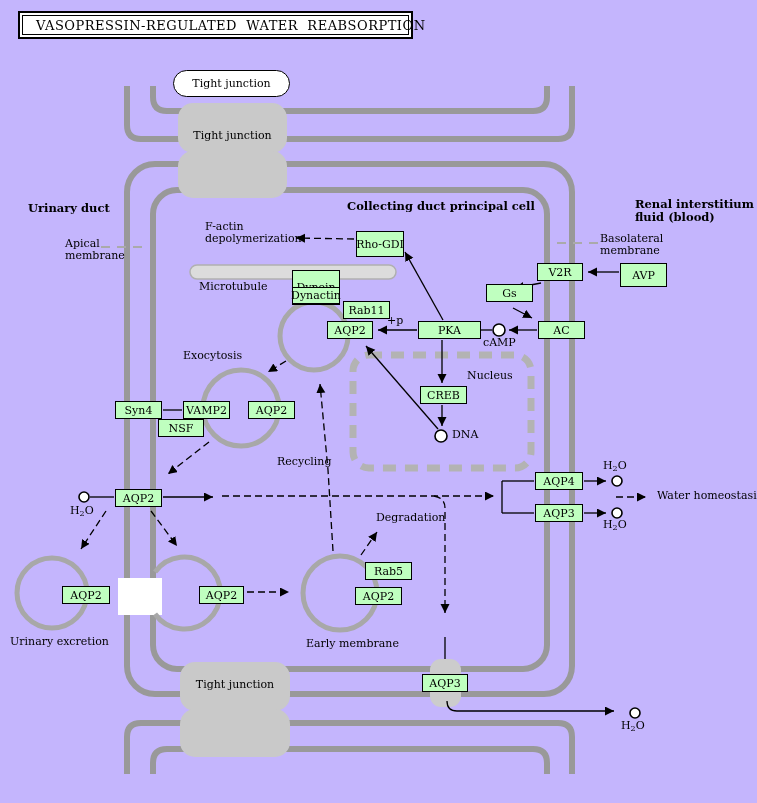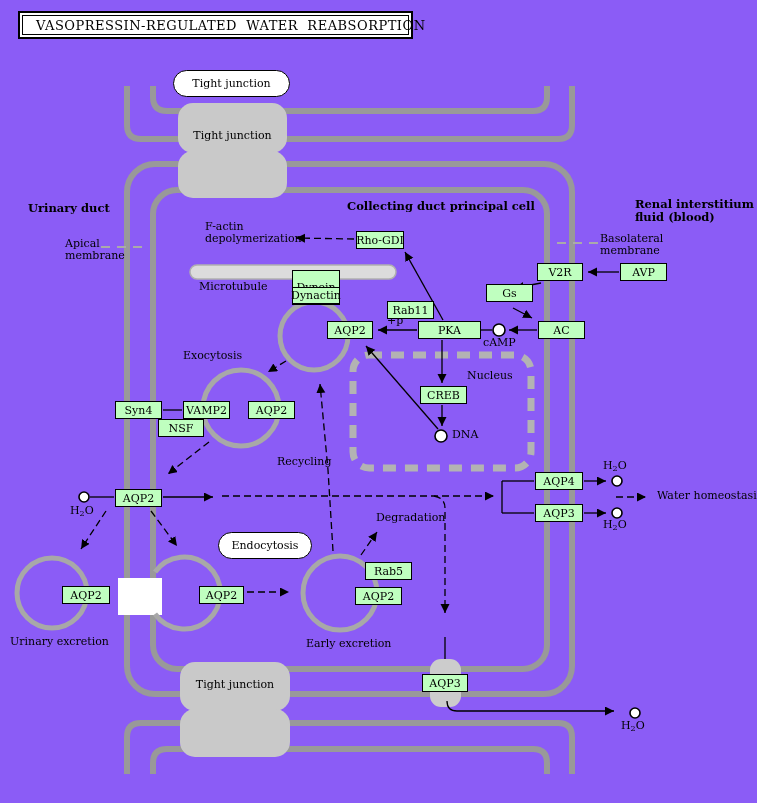--- a/index.html
+++ b/index.html
@@ -1,16 +1,16 @@
 <!DOCTYPE html>
 <html><head>
 <meta charset="utf-8">
 <style>
   html,body{margin:0;padding:0;background:#fff;}
-  #canvas{position:relative;width:757px;height:803px;background:#8b5cf6;
+  #canvas{position:relative;width:757px;height:803px;background:#c4b5fd;
           font-family:"DejaVu Serif",serif;color:#000;overflow:hidden;}
   #bg{position:absolute;left:0;top:0;}
   .gene{position:absolute;background:#bfffbf;border:1.5px solid #000;box-sizing:border-box;
         display:flex;align-items:center;justify-content:center;font-size:11px;line-height:1;
         white-space:nowrap;z-index:3;}
   .lbl{position:absolute;font-size:11px;line-height:1.1;white-space:nowrap;z-index:2;}
   .bold{font-weight:bold;font-size:11.5px;}
   .oval{position:absolute;background:#fff;border:1.4px solid #000;border-radius:14px;box-sizing:border-box;
         display:flex;align-items:center;justify-content:center;font-size:11px;z-index:3;}
   .tjtext{position:absolute;font-size:11px;text-align:center;z-index:3;}
@@ -119,63 +119,60 @@
     </g>
   </svg>
 
   <div class="titlebox">
     <div class="titleinner">VASOPRESSIN-REGULATED  WATER  REABSORPTION</div>
   </div>
 
   <div class="oval" style="left:173px;top:70px;width:117px;height:27px;">
     <span>Tight junction</span>
   </div>
-  <div class="oval" style="left:218px;top:532px;width:94px;height:27px;">
-    <span>Endocytosis</span>
-  </div>
 
   <div class="tjtext" style="left:178px;top:129px;width:109px;">Tight junction</div>
   <div class="tjtext" style="left:180px;top:678px;width:110px;">Tight junction</div>
 
   <div class="lbl bold" style="left:28px;top:202px;">Urinary duct</div>
   <div class="lbl bold" style="left:304px;top:200px;margin-left:43px;">Collecting duct principal cell</div>
   <div class="lbl bold" style="left:635px;top:198px;">Renal interstitium</div>
   <div class="lbl bold" style="left:635px;top:211px;">fluid (blood)</div>
   <div class="lbl" style="left:65px;top:238px;">Apical</div>
   <div class="lbl" style="left:65px;top:250px;">membrane</div>
   <div class="lbl" style="left:600px;top:233px;">Basolateral</div>
   <div class="lbl" style="left:600px;top:245px;">membrane</div>
   <div class="lbl" style="left:467px;top:370px;">Nucleus</div>
 
   <div class="lbl" style="left:205px;top:221px;">F-actin</div>
   <div class="lbl" style="left:205px;top:233px;">depolymerization</div>
   <div class="lbl" style="left:199px;top:281px;">Microtubule</div>
   <div class="lbl" style="left:183px;top:350px;">Exocytosis</div>
   <div class="lbl" style="left:277px;top:456px;">Recycling</div>
   <div class="lbl" style="left:376px;top:512px;">Degradation</div>
-  <div class="lbl" style="left:306px;top:638px;">Early excretion</div>
+  <div class="lbl" style="left:306px;top:638px;">Early membrane</div>
   <div class="lbl" style="left:10px;top:636px;">Urinary excretion</div>
   <div class="lbl" style="left:657px;top:490px;">Water homeostasis</div>
   <div class="lbl" style="left:387px;top:315px;">+p</div>
   <div class="lbl" style="left:483px;top:337px;">cAMP</div>
   <div class="lbl" style="left:452px;top:429px;">DNA</div>
 
   <div class="lbl h2o" style="left:70px;top:505px;"><span>H</span><span class="sub">2</span><span>O</span></div>
   <div class="lbl h2o" style="left:603px;top:460px;"><span>H</span><span class="sub">2</span><span>O</span></div>
   <div class="lbl h2o" style="left:603px;top:519px;"><span>H</span><span class="sub">2</span><span>O</span></div>
   <div class="lbl h2o" style="left:621px;top:720px;"><span>H</span><span class="sub">2</span><span>O</span></div>
 
-  <div class="gene" style="left:356px;top:231px;width:48px;height:18px;">Rho-GDI</div>
+  <div class="gene" style="left:356px;top:231px;width:48px;height:26px;">Rho-GDI</div>
   <div class="gene" style="left:537px;top:263px;width:46px;height:18px;">V2R</div>
-  <div class="gene" style="left:620px;top:263px;width:47px;height:18px;">AVP</div>
+  <div class="gene" style="left:620px;top:263px;width:47px;height:24px;">AVP</div>
   <div class="gene" style="left:486px;top:284px;width:47px;height:18px;">Gs</div>
   <div class="gene" style="left:538px;top:321px;width:47px;height:18px;">AC</div>
   <div class="gene" style="left:418px;top:321px;width:63px;height:18px;">PKA</div>
   <div class="gene" style="left:327px;top:321px;width:46px;height:18px;">AQP2</div>
-  <div class="gene" style="left:343px;top:301px;width:47px;height:18px;margin-left:44px;">Rab11</div>
+  <div class="gene" style="left:343px;top:301px;width:47px;height:18px;">Rab11</div>
   <div class="gene" style="left:292px;top:270px;width:48px;height:35px;">Dynein</div>
   <div class="gene" style="left:292px;top:287px;width:48px;height:17px;">Dynactin</div>
   <div class="gene" style="left:420px;top:386px;width:47px;height:18px;">CREB</div>
   <div class="gene" style="left:115px;top:401px;width:47px;height:18px;">Syn4</div>
   <div class="gene" style="left:183px;top:401px;width:47px;height:18px;">VAMP2</div>
   <div class="gene" style="left:158px;top:419px;width:46px;height:18px;">NSF</div>
   <div class="gene" style="left:248px;top:401px;width:47px;height:18px;">AQP2</div>
   <div class="gene" style="left:115px;top:489px;width:47px;height:18px;">AQP2</div>
   <div class="gene" style="left:535px;top:472px;width:48px;height:18px;">AQP4</div>
   <div class="gene" style="left:535px;top:504px;width:48px;height:18px;">AQP3</div>

